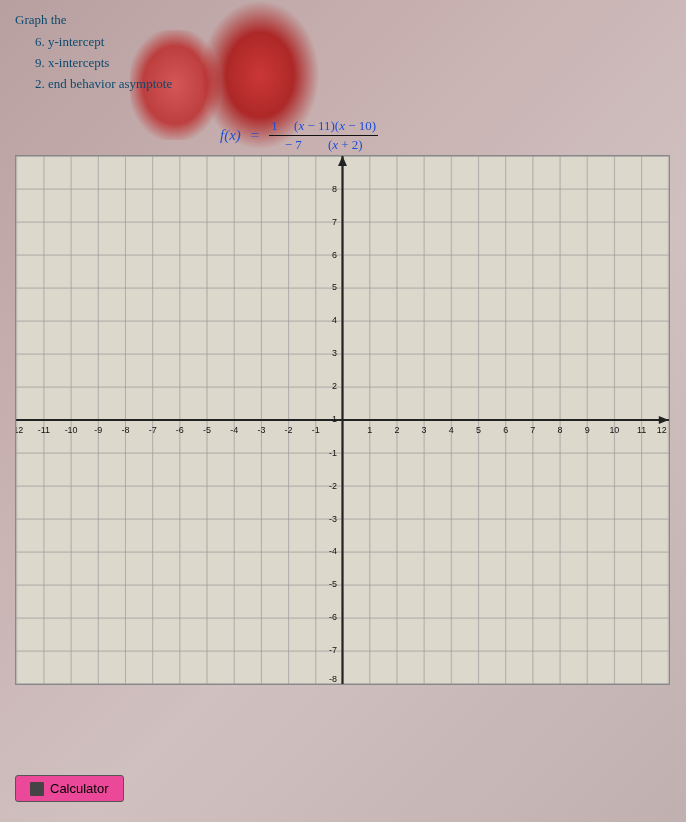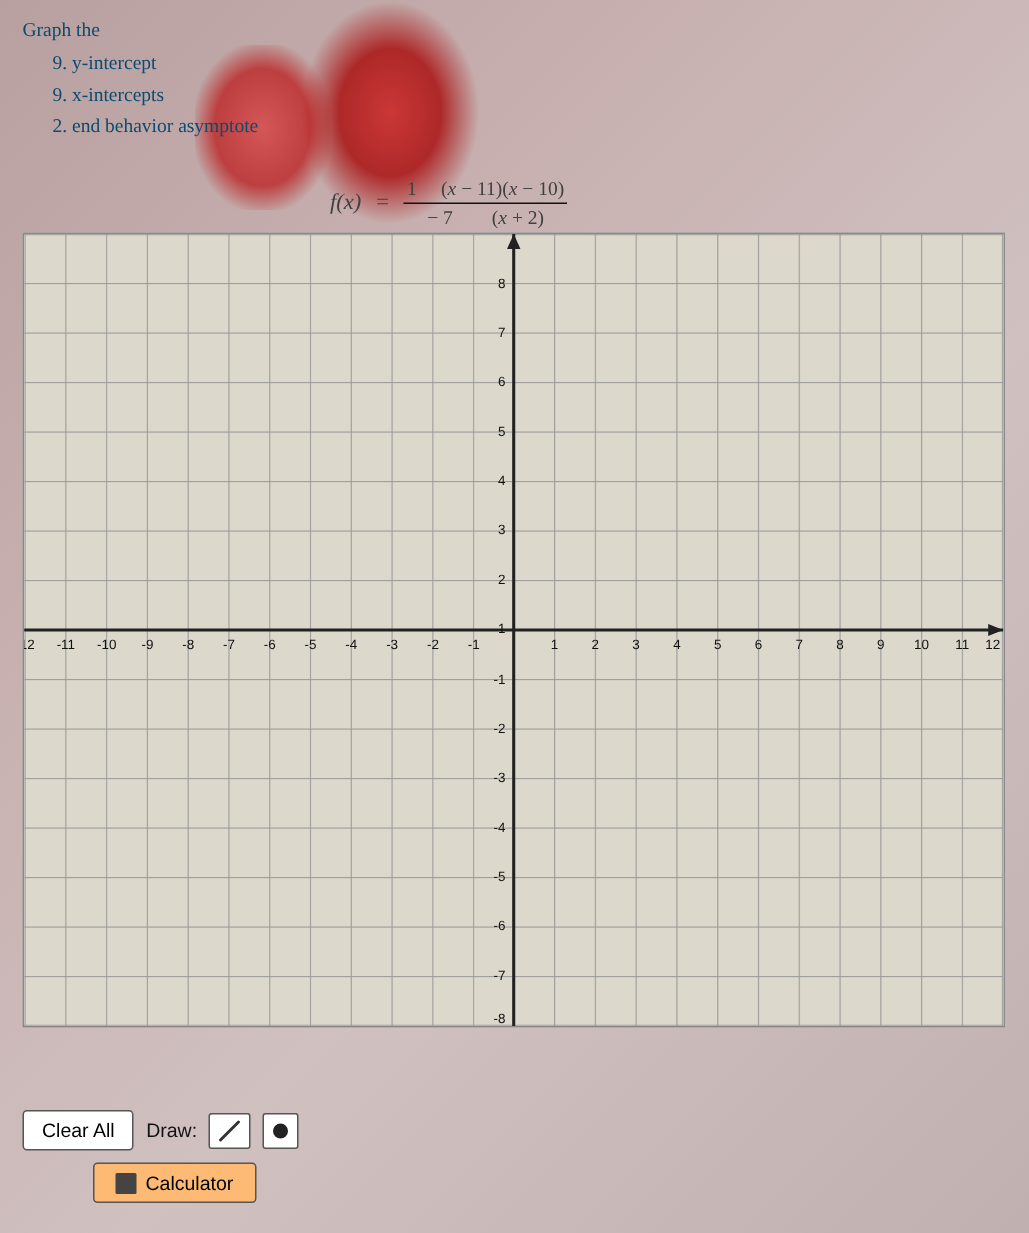--- a/index.html
+++ b/index.html
@@ -82,21 +82,21 @@
 
     
     .formula-area {
       position: absolute;
       top: 118px;
       left: 220px;
       display: flex;
       align-items: center;
       gap: 6px;
       font-size: 15px;
-      color: #404040;
+      color: #1d4ed8;
     }
     .formula-area .fx {
       font-style: italic;
     }
     .formula-area .equals {
       margin: 0 4px;
     }
     .formula-frac {
       display: inline-flex;
       flex-direction: column;
@@ -177,31 +177,30 @@
       border: 1.5px solid #555;
       background: white;
       cursor: pointer;
       border-radius: 2px;
     }
 
     .calculator-btn {
       position: absolute;
       bottom: 20px;
       left: 15px;
-      background: #fdba74;
+      background: #ec4899;
       border: 1.5px solid #555;
       padding: 5px 14px;
       font-size: 13px;
       cursor: pointer;
       border-radius: 3px;
       font-family: Arial, sans-serif;
       display: flex;
       align-items: center;
       gap: 6px;
-      margin-left: 47px;
     }
 
     .calc-icon {
       width: 14px;
       height: 14px;
       background: #444;
       border-radius: 1px;
       display: inline-block;
     }
   </style>
@@ -212,21 +211,21 @@
 <div class="blob1"></div>
 <div class="blob2"></div>
 <div class="blob3"></div>
 <div class="blob4"></div>
 
 <div class="content">
 
   <div class="instructions">
     <div class="graph-the">Graph the</div>
     <ol>
-      <li>9. y-intercept</li>
+      <li>6. y-intercept</li>
       <li>9. x-intercepts</li>
       <li>2. end behavior asymptote</li>
     </ol>
   </div>
 
   <div class="formula-area">
     <span class="fx"><i>f</i>(<i>x</i>)</span>
     <span class="equals">=</span>
     <div class="formula-frac">
       <div class="frac-num">
@@ -356,33 +355,19 @@
         <text x="322" y="367">-3</text>
         <text x="322" y="400">-4</text>
         <text x="322" y="433">-5</text>
         <text x="322" y="466">-6</text>
         <text x="322" y="499">-7</text>
         <text x="322" y="528">-8</text>
       </g>
     </svg>
   </div>
 
-  <div class="controls">
-    <button class="btn-clear">Clear All</button>
-    <span class="btn-draw-label">Draw:</span>
-    <div class="draw-line-icon">
-      <svg width="18" height="18" viewBox="0 0 18 18">
-        <line x1="3" y1="15" x2="15" y2="3" stroke="#333" stroke-width="2" stroke-linecap="round"></line>
-      </svg>
-    </div>
-    <div class="draw-dot-icon">
-      <svg width="14" height="14" viewBox="0 0 14 14">
-        <circle cx="7" cy="7" r="5" fill="#222"></circle>
-      </svg>
-    </div>
-  </div>
 
   <button class="calculator-btn">
     <span class="calc-icon"></span>
     <span>Calculator</span>
   </button>
 
 </div>
 
 </body></html>

